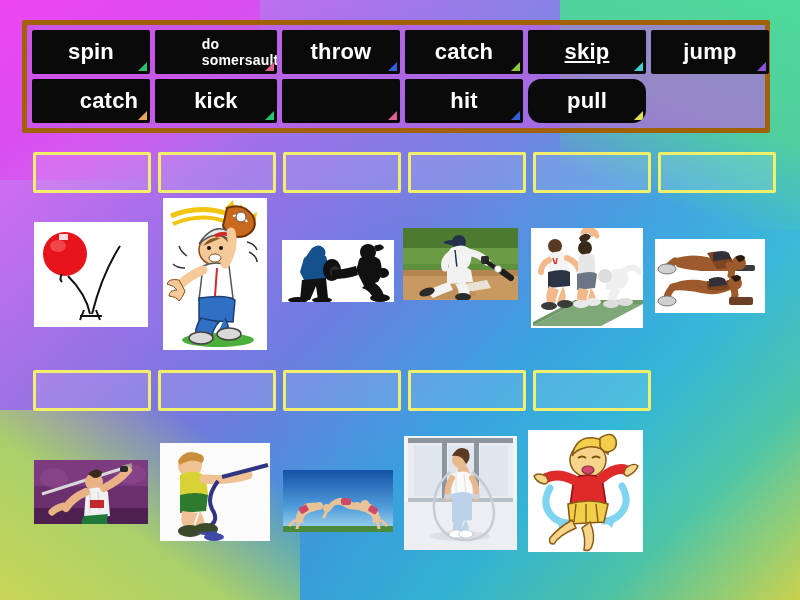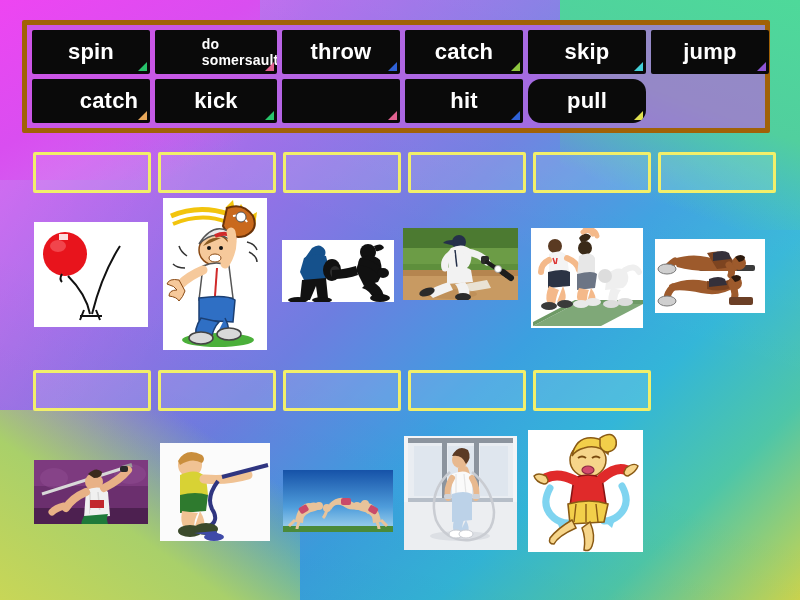--- a/index.html
+++ b/index.html
@@ -92,21 +92,21 @@
     box-sizing: border-box;
   }
   .word-tile.small {
     font-size: 14px;
     padding-left: 48px;
   }
   .w-spin      { flex: 0 0 118px; }
   .w-somer     { flex: 0 0 122px; }
   .w-throw     { flex: 0 0 118px; }
   .w-bounce    { flex: 0 0 118px; }
-  .w-skip      { flex: 0 0 118px; }
+  .w-skip      { flex: 0 0 118px; text-decoration: underline; }
   .w-jump      { flex: 0 0 118px; justify-content: center; }
   .w-catch     { flex: 0 0 118px; padding-left: 36px; }
   .w-kick      { flex: 0 0 122px; }
   .w-pushups   { flex: 0 0 118px; }
   .w-hit       { flex: 0 0 118px; }
   .w-pull      { flex: 0 0 118px; border-radius: 13px; }
   .w-spacer    { flex: 0 0 118px; }
 
   .drag-corner {
     position: absolute;

